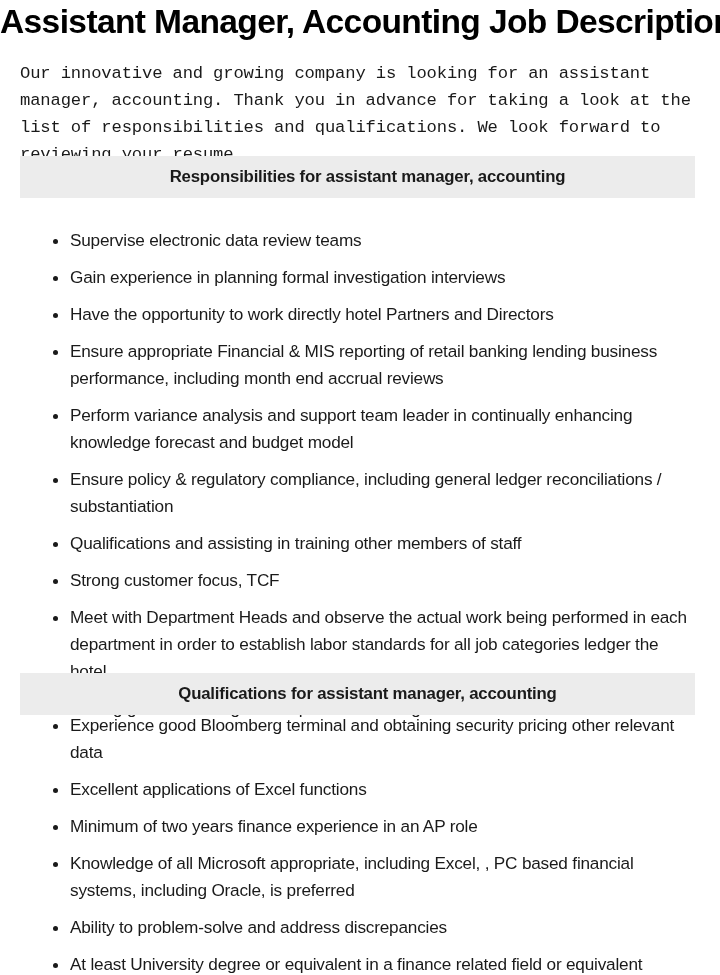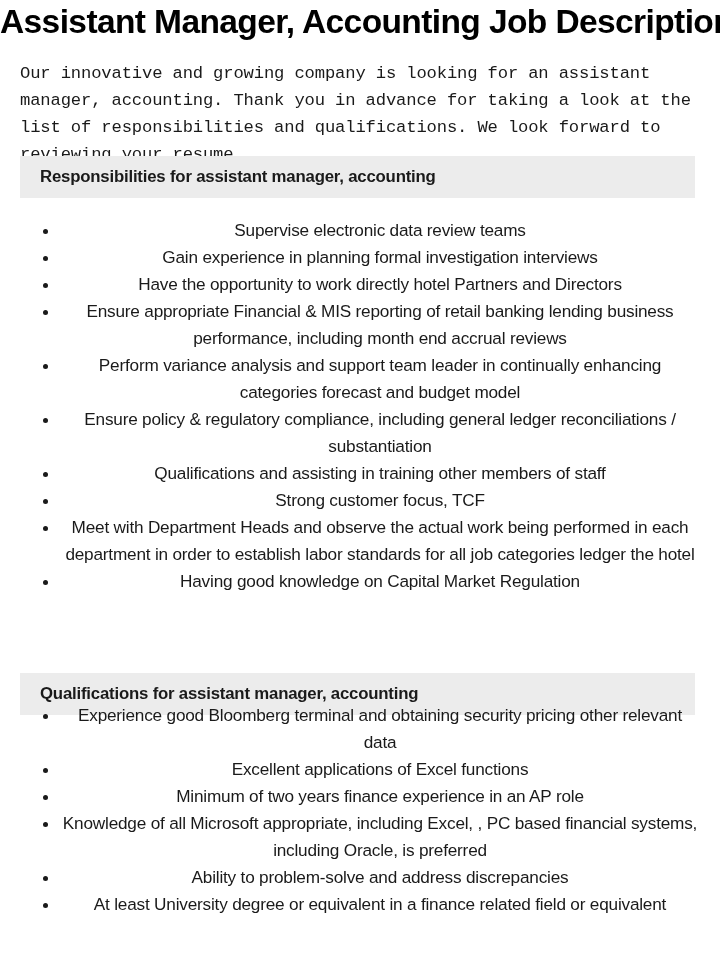--- a/index.html
+++ b/index.html
@@ -17,41 +17,41 @@
       line-height: 40px; color: #000; white-space: nowrap;
     }
     .intro {
       position: absolute; left: 20px; top: 60px; width: 680px;
       font-size: 17.2px; line-height: 27px; margin: 0; letter-spacing: -0.15px; font-family: Liberation Mono, monospace;
     }
     .section-header {
       position: absolute; left: 20px; width: 675px; height: 42px;
       background: #ececec; box-sizing: border-box;
       padding-left: 20px; font-weight: bold; font-size: 16.8px;
-      line-height: 42px; letter-spacing: -0.2px;
+      line-height: 42px; letter-spacing: -0.2px; text-align: center;
     }
     ul {
       position: absolute; left: 20px; width: 680px; margin: 0; padding: 0 0 0 40px;
       box-sizing: border-box; font-size: 17.2px; line-height: 27px; letter-spacing: -0.2px;
     }
-    li { margin: 0; padding: 0; text-align: center; }
+    li { margin: 10px; padding: 0; }
   </style>
 </head>
 <body>
 
 <h1>Assistant Manager, Accounting Job Description</h1>
 <p class="intro">Our innovative and growing company is looking for an assistant manager, accounting. Thank you in advance for taking a look at the list of responsibilities and qualifications. We look forward to reviewing your resume.</p>
 
 <div class="section-header" style="top:156px;">Responsibilities for assistant manager, accounting</div>
 <ul style="top:217px;">
   <li>Supervise electronic data review teams</li>
   <li>Gain experience in planning formal investigation interviews</li>
   <li>Have the opportunity to work directly hotel Partners and Directors</li>
   <li>Ensure appropriate Financial &amp; MIS reporting of retail banking lending business performance, including month end accrual reviews</li>
-  <li>Perform variance analysis and support team leader in continually enhancing categories forecast and budget model</li>
+  <li>Perform variance analysis and support team leader in continually enhancing knowledge forecast and budget model</li>
   <li>Ensure policy &amp; regulatory compliance, including general ledger reconciliations / substantiation</li>
   <li>Qualifications and assisting in training other members of staff</li>
   <li>Strong customer focus, TCF</li>
   <li>Meet with Department Heads and observe the actual work being performed in each department in order to establish labor standards for all job categories ledger the hotel</li>
   <li>Having good knowledge on Capital Market Regulation</li>
 </ul>
 
 <div class="section-header" style="top:673px;">Qualifications for assistant manager, accounting</div>
 <ul style="top:702px;">
   <li>Experience good Bloomberg terminal and obtaining security pricing other relevant data</li>

